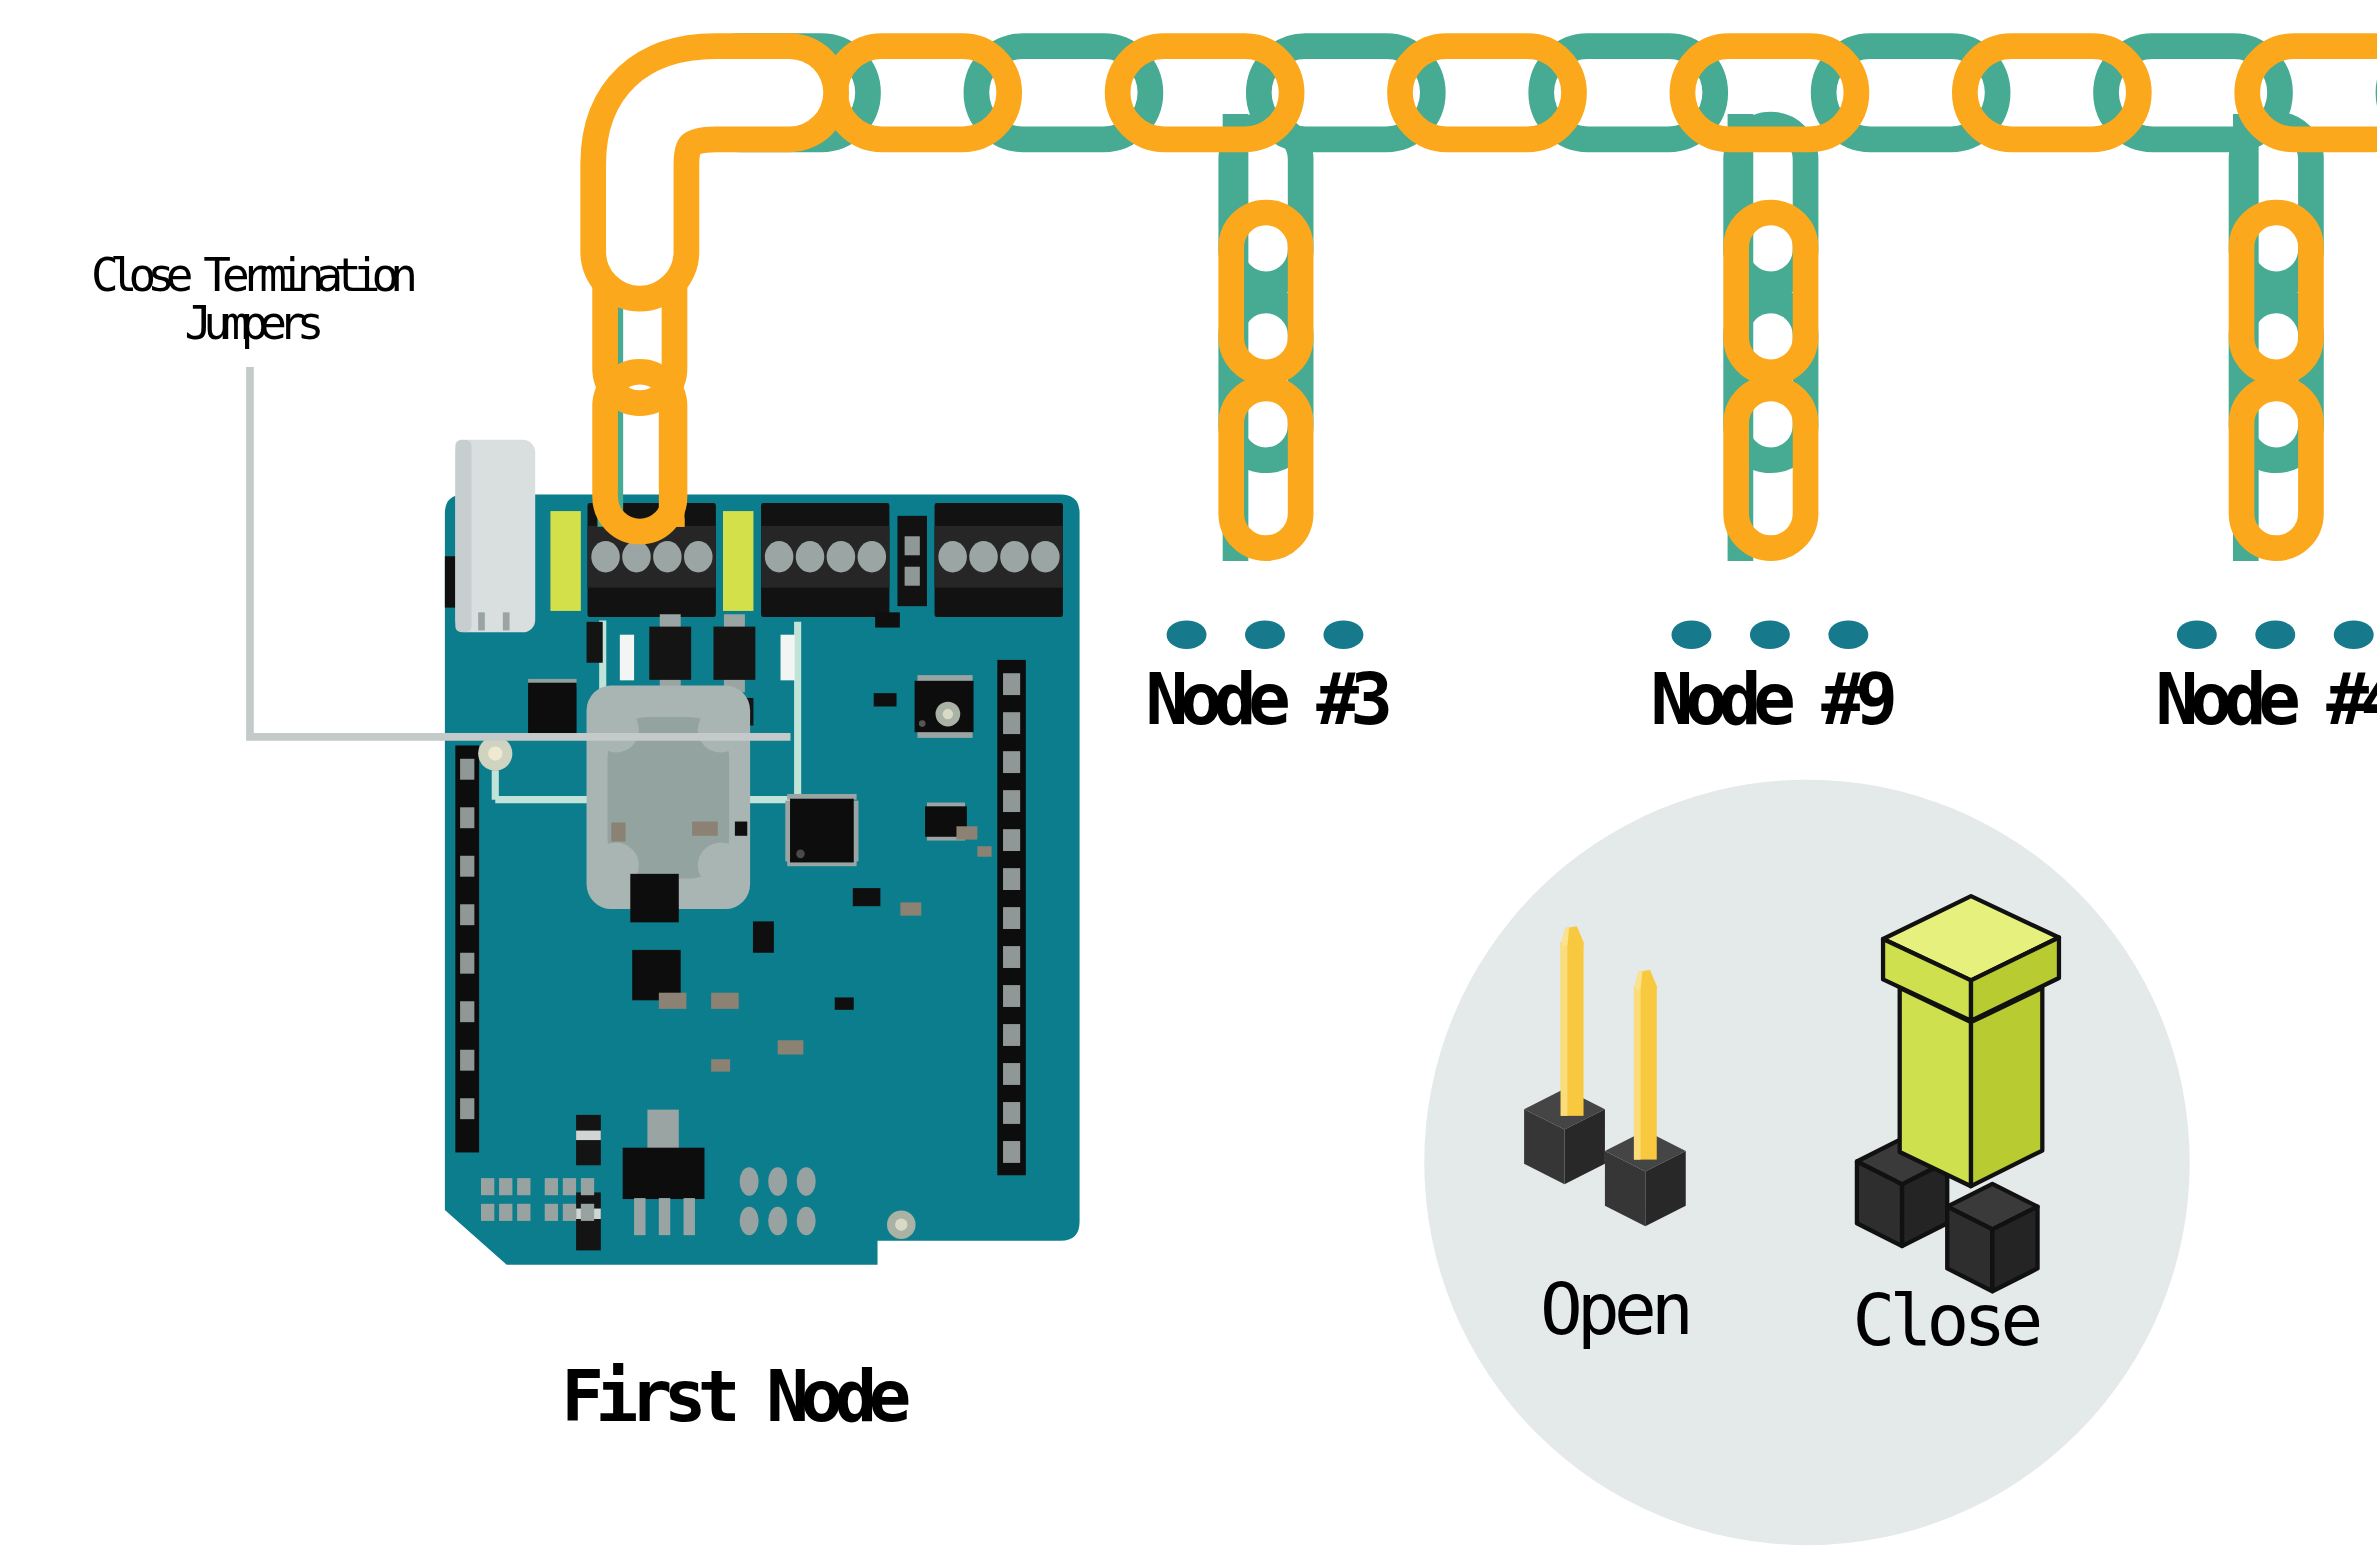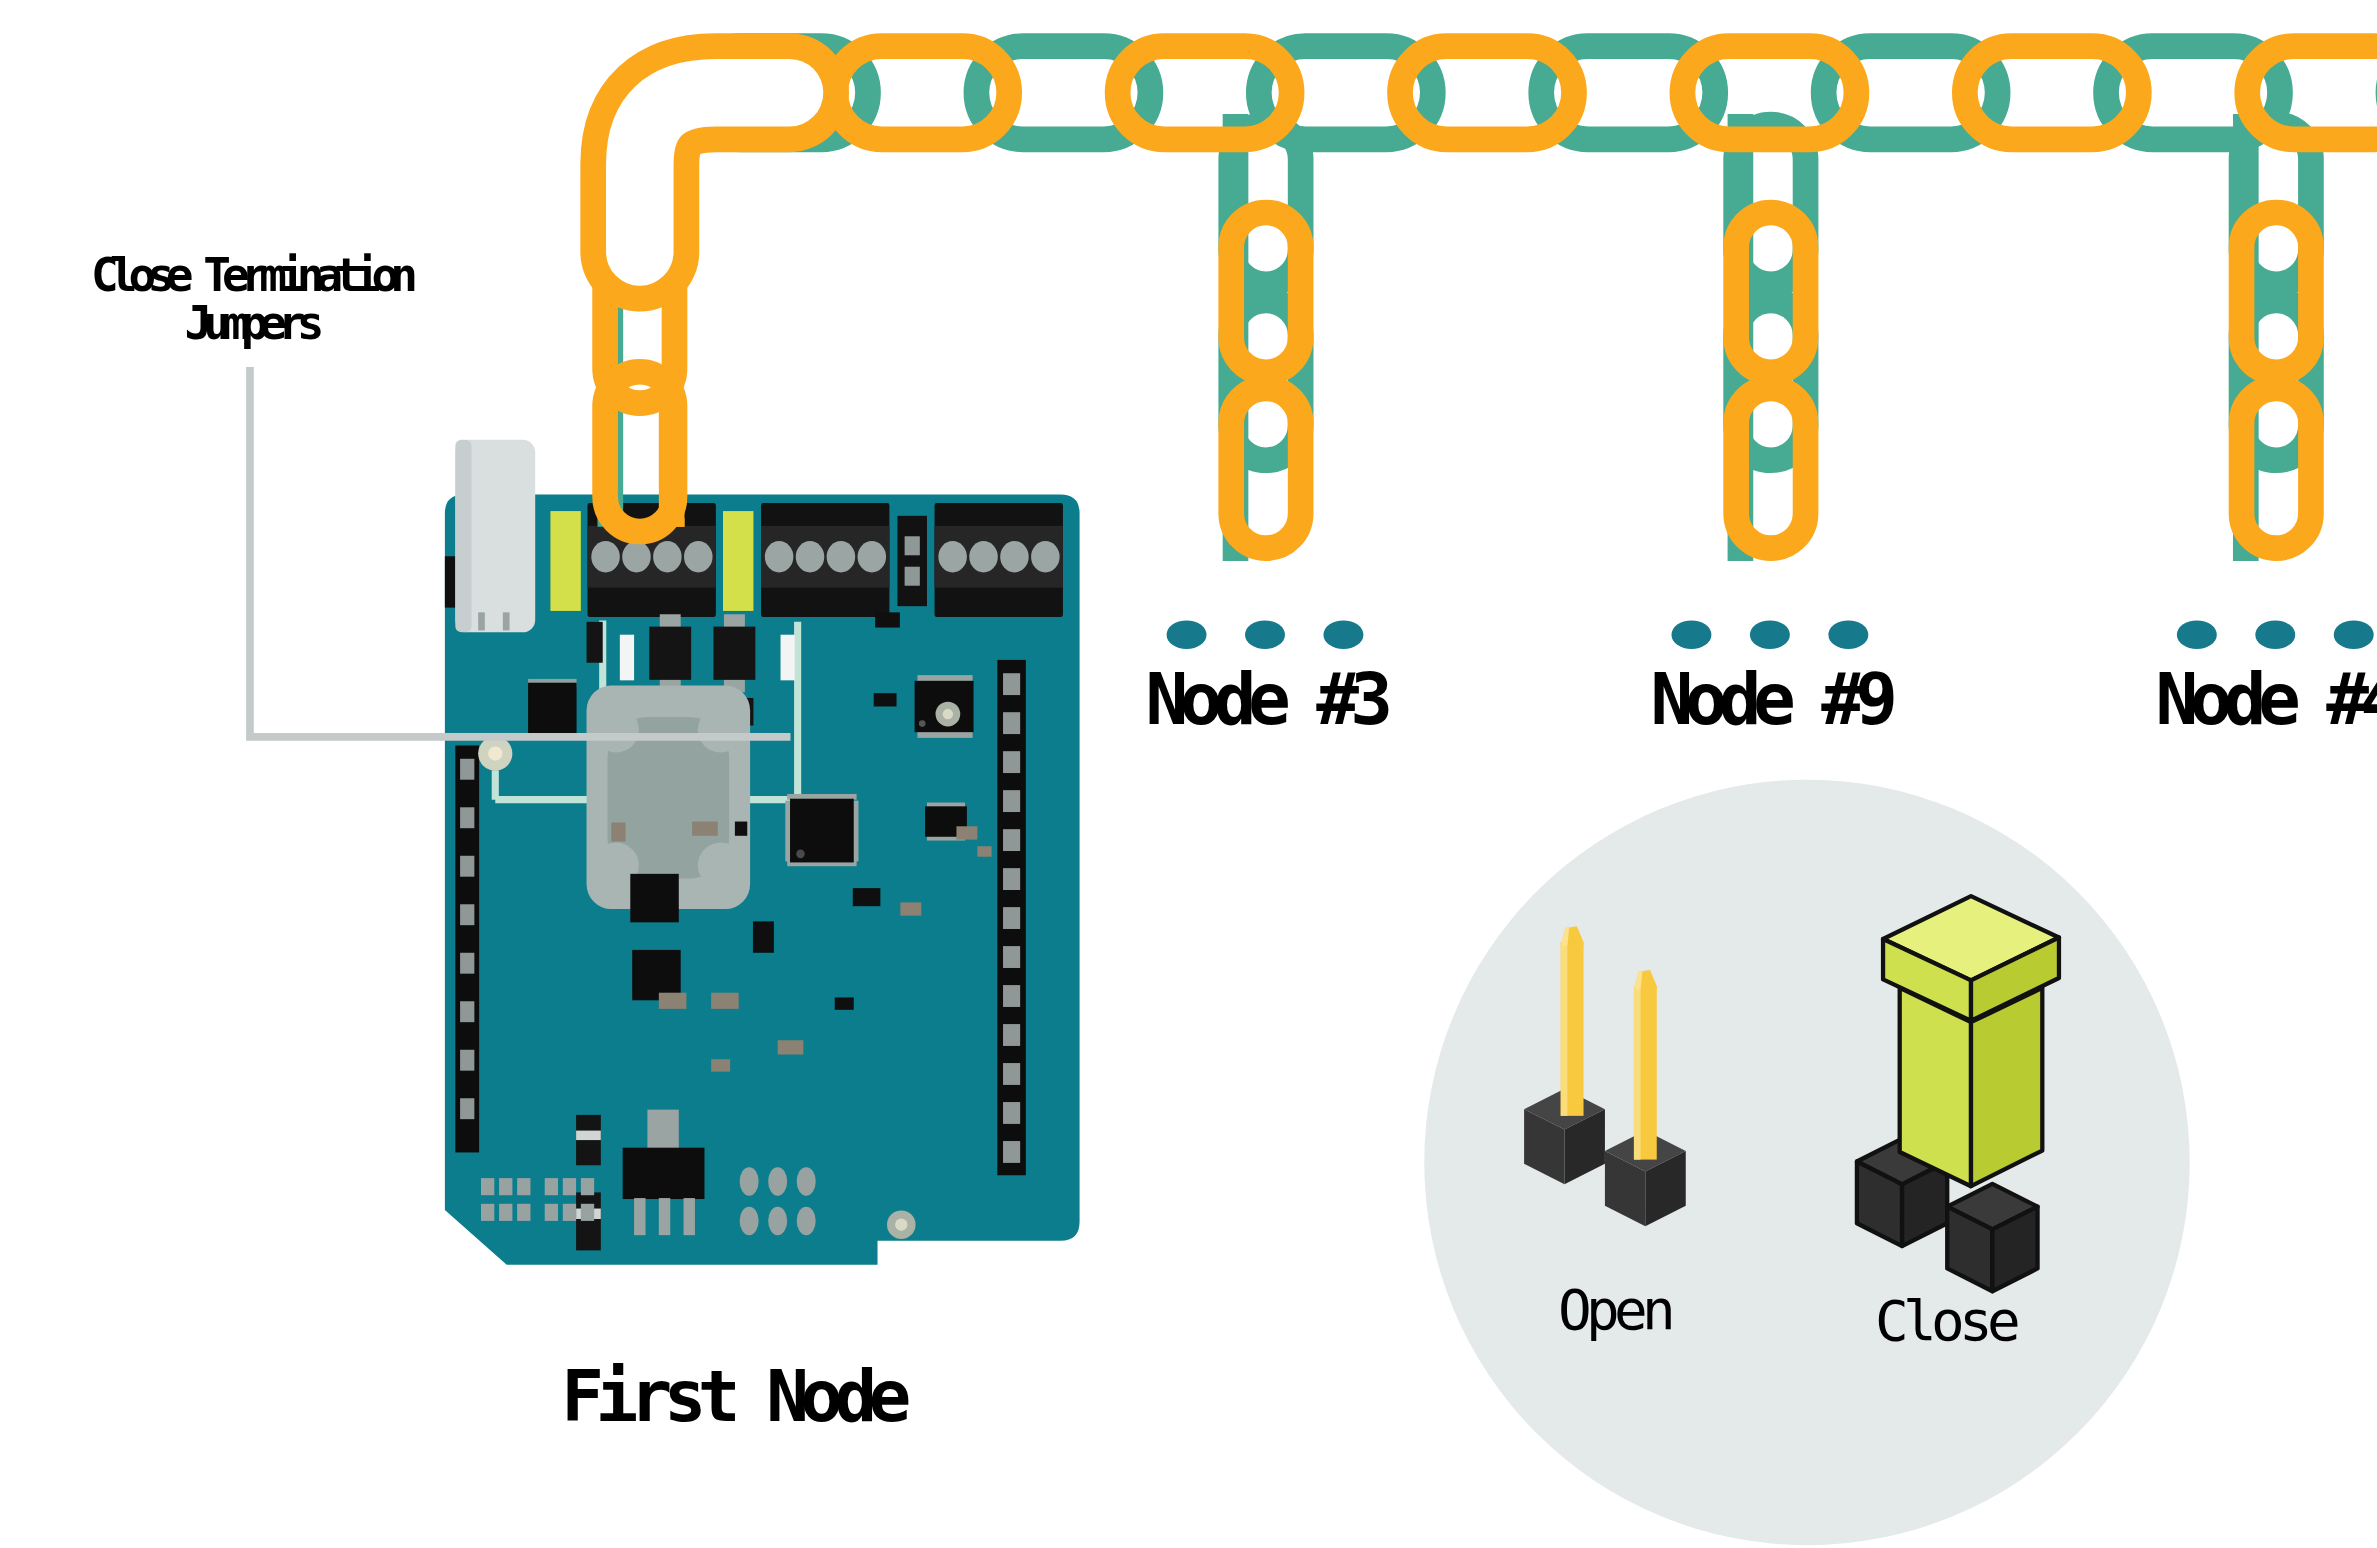--- a/index.html
+++ b/index.html
@@ -1,22 +1,22 @@
 <!DOCTYPE html>
 <html style="font-size:7.6px"><head>
 <meta charset="utf-8">
 <style>
   html,body{margin:0;padding:0;background:#ffffff;}
   .scene{position:relative;width:3652px;height:1548px;background:#ffffff;overflow:hidden;
          font-family:"DejaVu Sans Mono","Liberation Mono",monospace;}
   .scene svg{position:absolute;left:0;top:0;}
   .lbl{position:absolute;color:#000;text-align:center;transform:translateX(-50%);white-space:nowrap;}
-  .callout-label{font-size:46px;font-weight:700;letter-spacing:-9px;line-height:48px;}
+  .callout-label{font-size:46px;font-weight:400;letter-spacing:-9px;line-height:48px;}
   .node-label{font-size:71px;font-weight:700;letter-spacing:-8.6px;line-height:71px;}
-  .jumper-label{font-size:56px;font-weight:400;letter-spacing:-5.7px;line-height:62px;}
+  .jumper-label{font-size:71px;font-weight:400;letter-spacing:-5.7px;line-height:62px;}
 </style>
 </head>
 <body>
 
 <div class="scene">
 
 <svg width="3652" height="1548" viewBox="0 0 7680 3256">
   <defs>
 
     <g id="pcb">

